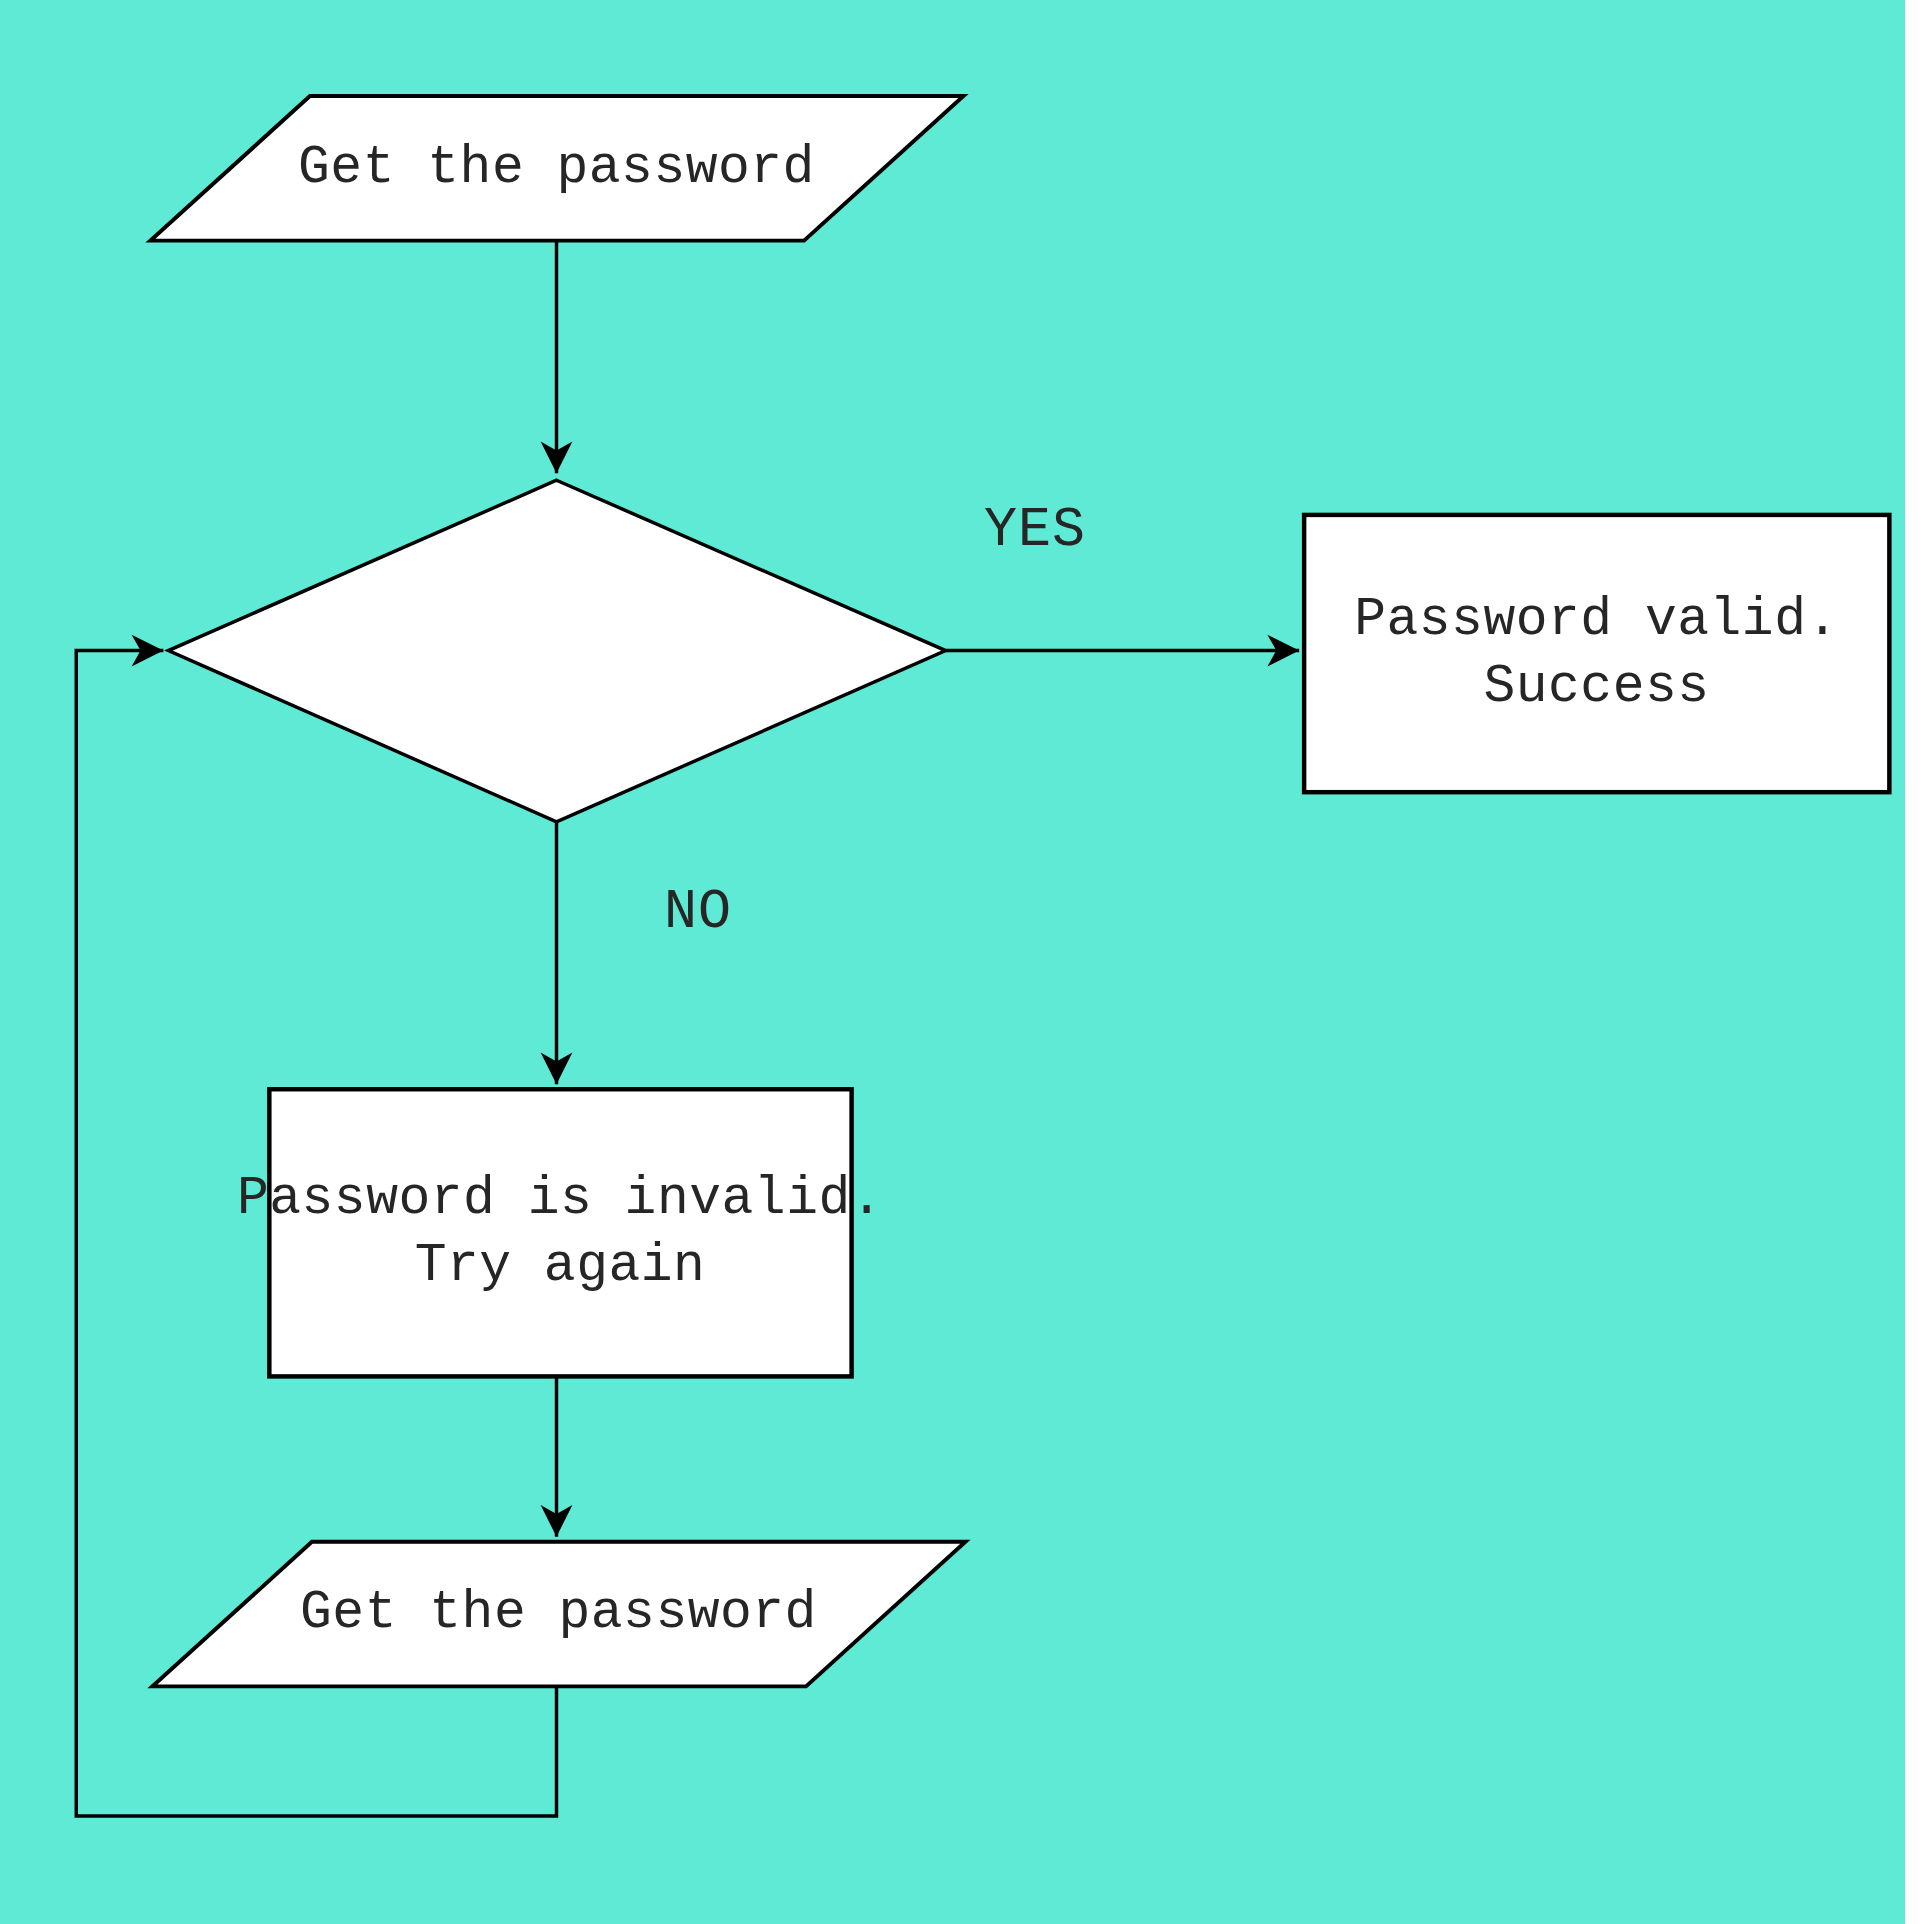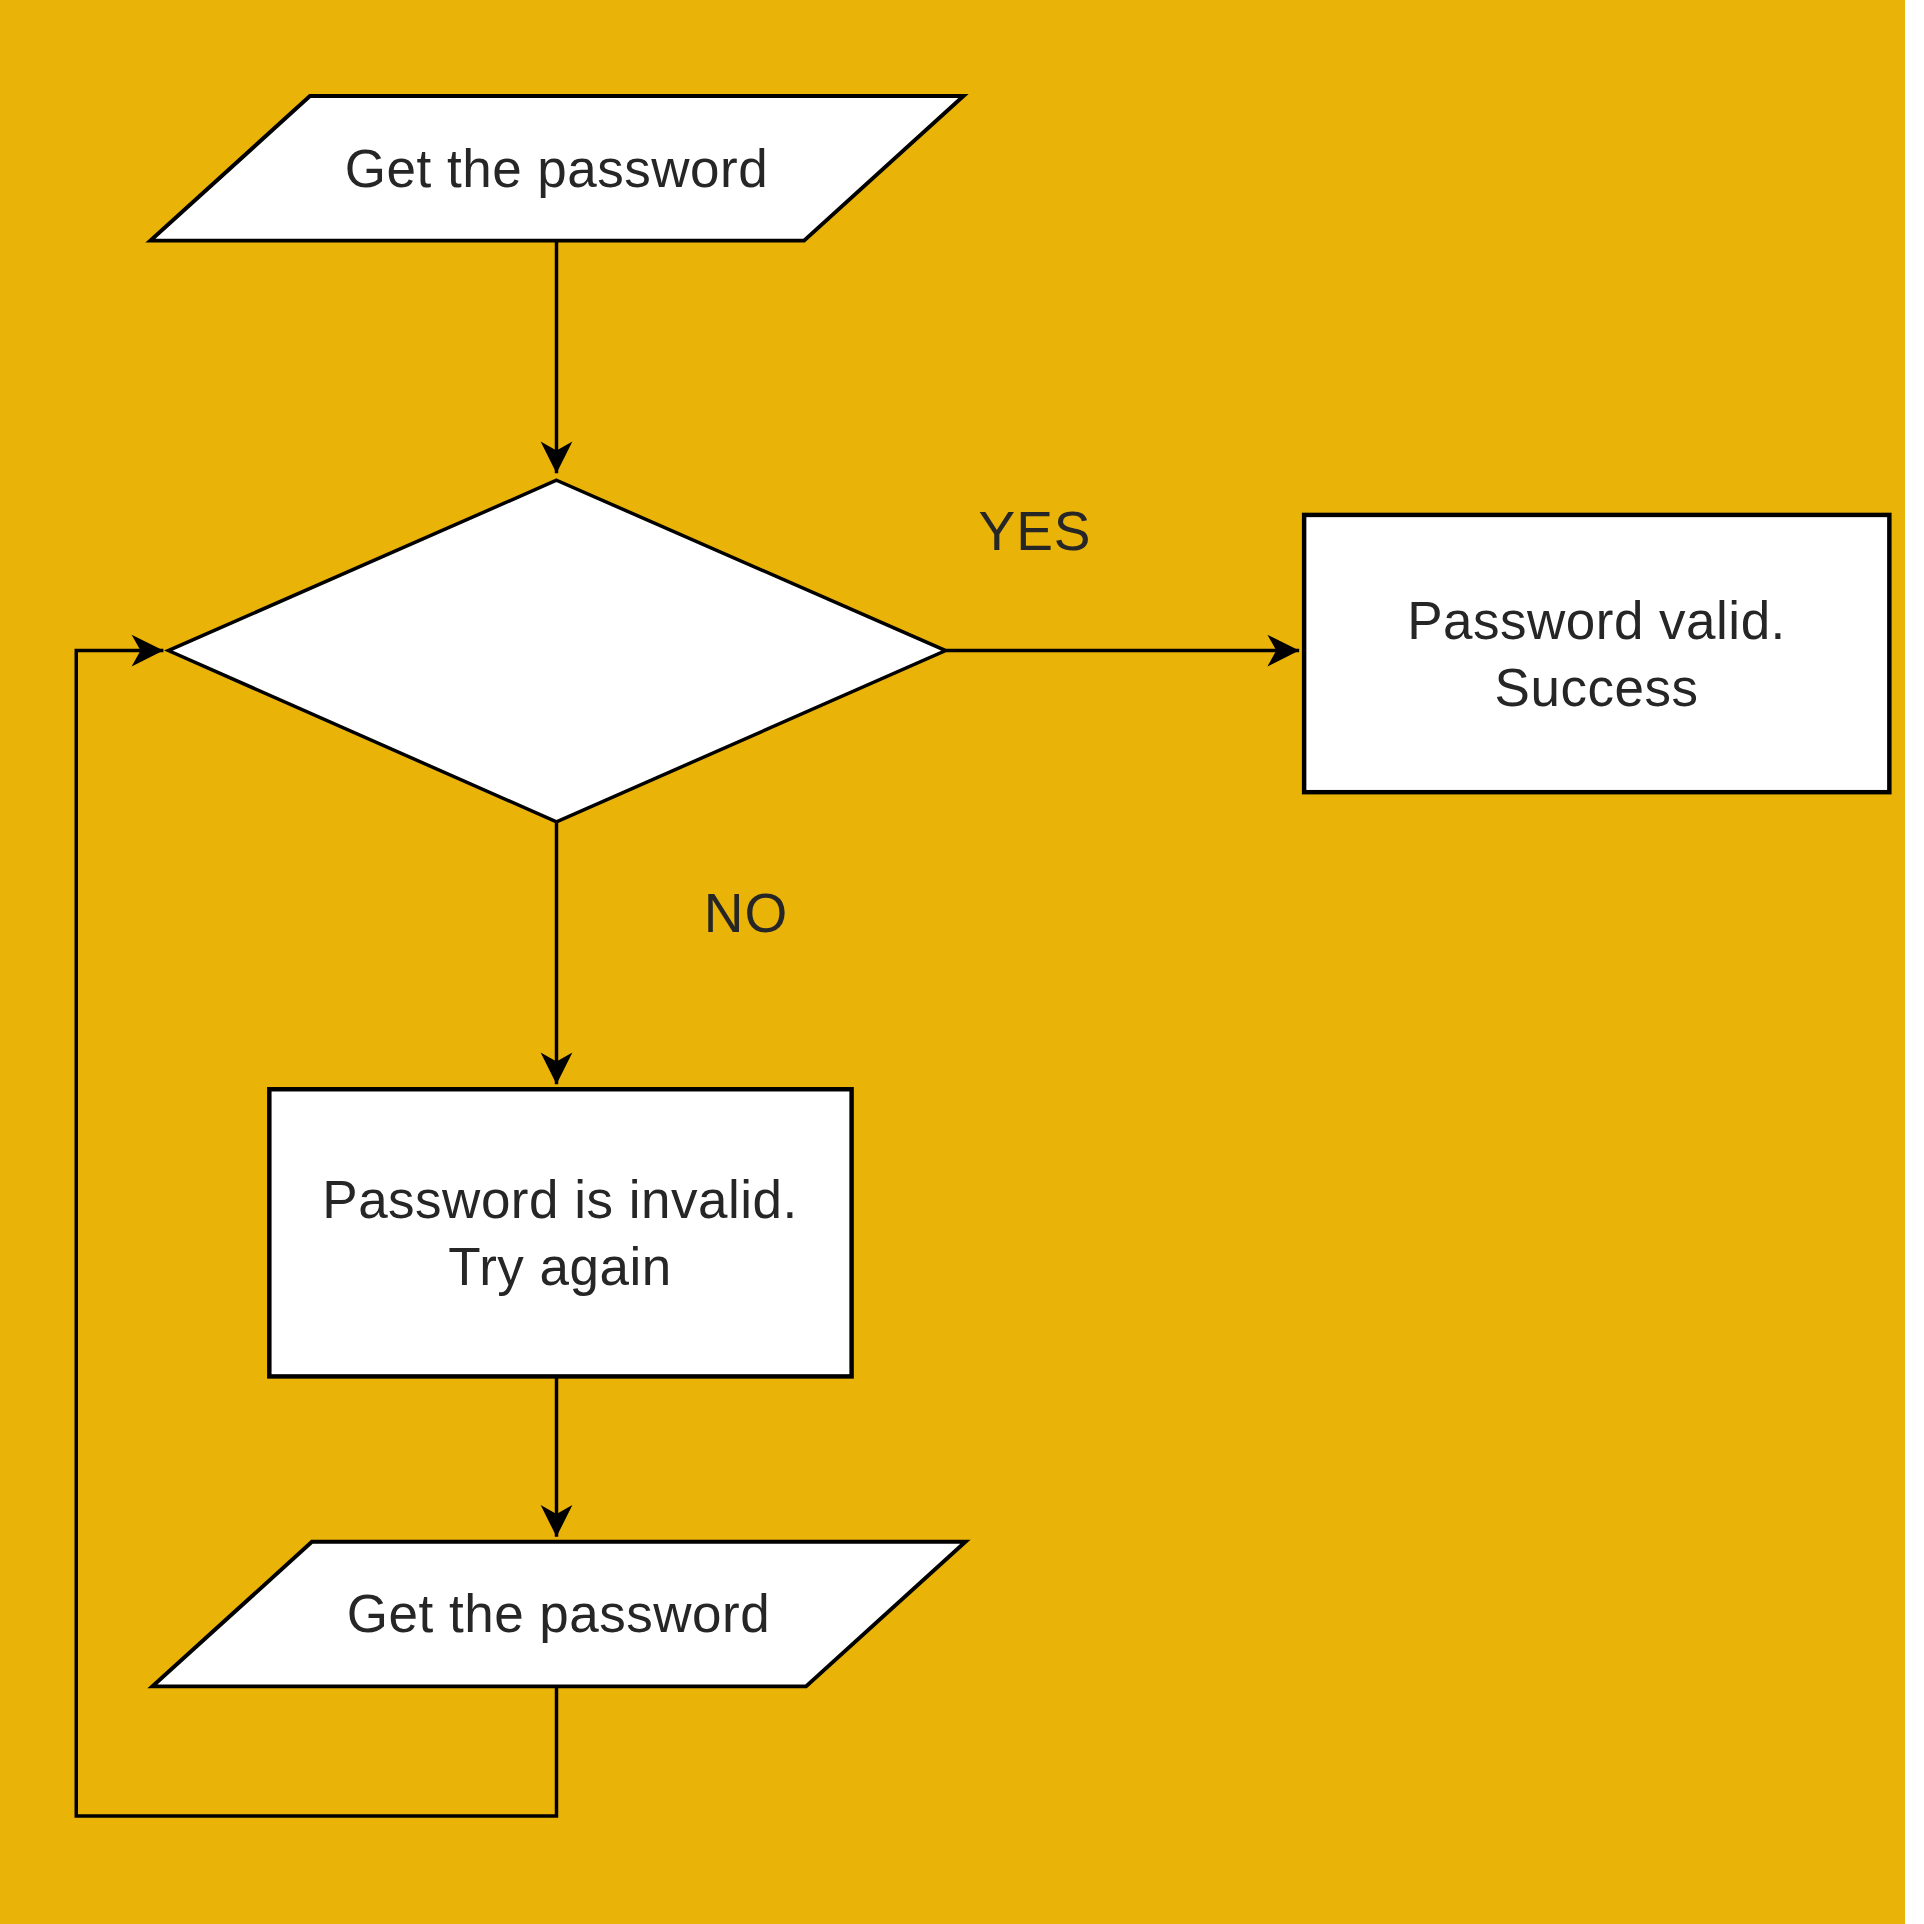--- a/index.html
+++ b/index.html
@@ -4,22 +4,22 @@
 <style>
   html, body {
     margin: 0;
     padding: 0;
     background: #ffffff;
   }
   .canvas {
     position: relative;
     width: 1905px;
     height: 1925px;
-    background: #eab308;
-    font-family: Liberation Sans, sans-serif;
+    background: #5eead4;
+    font-family: Liberation Mono, monospace;
     overflow: hidden;
   }
   .canvas svg.wires {
     position: absolute;
     left: 0;
     top: 0;
     width: 1925px;
     height: 1925px;
   }
   .node-label {
@@ -47,21 +47,21 @@
     white-space: nowrap;
     pointer-events: none;
   }
   
   .lbl-start   { left: 150px;  top: 96px;   width: 813px; height: 145px; }
   .lbl-decide  { left: 168px;  top: 480px;  width: 777px; height: 342px; }
   .lbl-valid   { left: 1304px; top: 515px;  width: 585px; height: 277px; }
   .lbl-invalid { left: 269px;  top: 1089px; width: 582px; height: 287px; }
   .lbl-retry   { left: 152px;  top: 1541px; width: 813px; height: 145px; }
   .lbl-yes     { left: 936px;  top: 499px;  width: 198px; height: 69px; }
-  .lbl-no      { left: 647px;  top: 881px;  width: 198px; height: 69px; }
+  .lbl-no      { left: 599px;  top: 881px;  width: 198px; height: 69px; }
 </style>
 </head>
 <body>
 
 <div class="canvas">
 
   <svg class="wires" viewBox="0 0 1944 1944" fill="none" stroke="#000000">
     <defs>
       <marker id="arrow" viewBox="0 0 12 12" refX="11" refY="6" markerWidth="11" markerHeight="11" orient="auto-start-reverse">
         <path d="M1,1 L11,6 L1,11 L3.8,6 Z" fill="#000000" stroke="none"></path>

